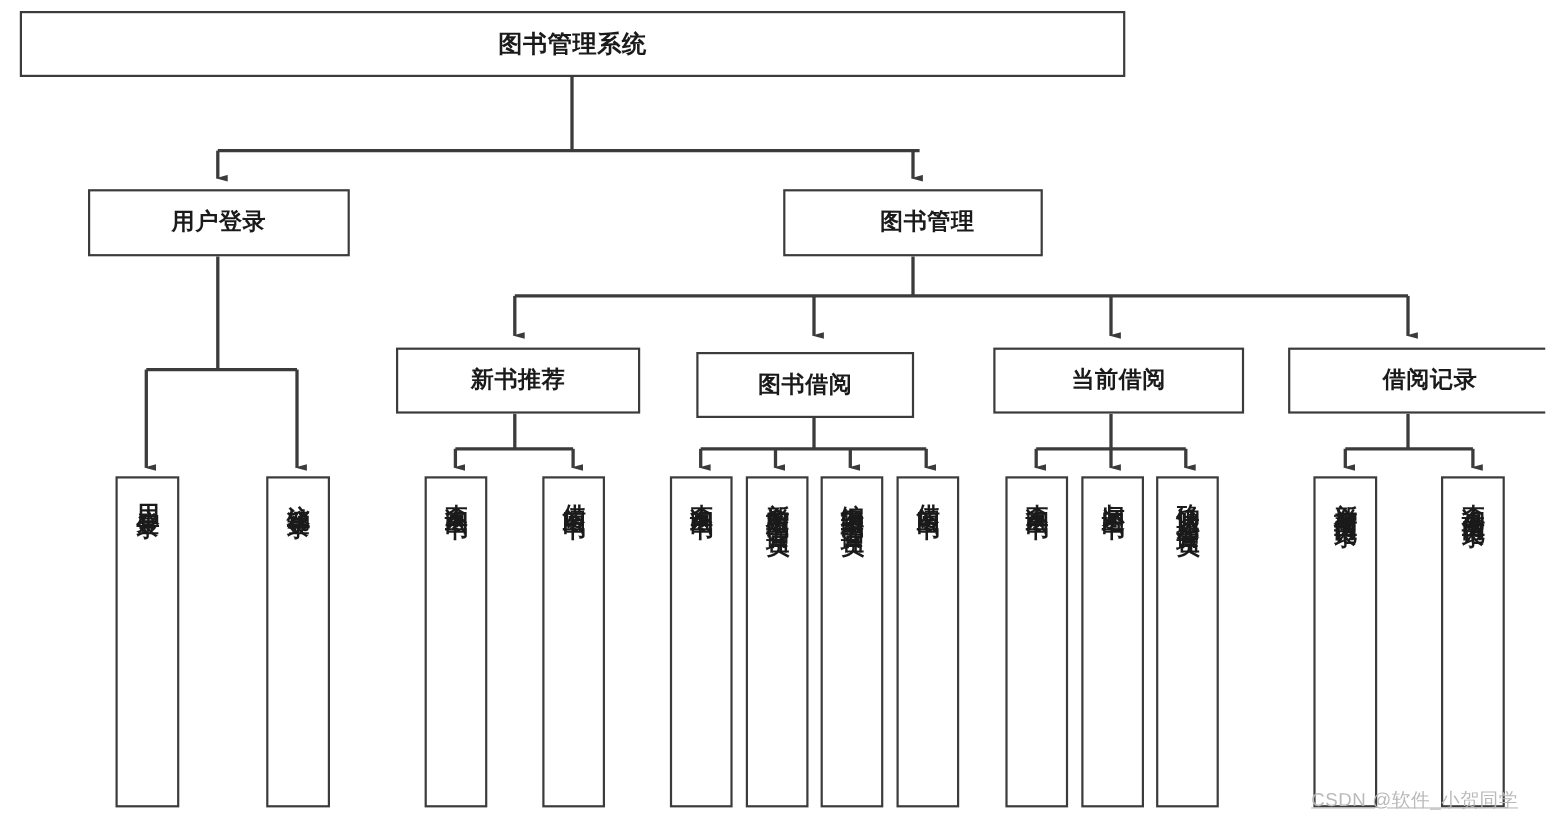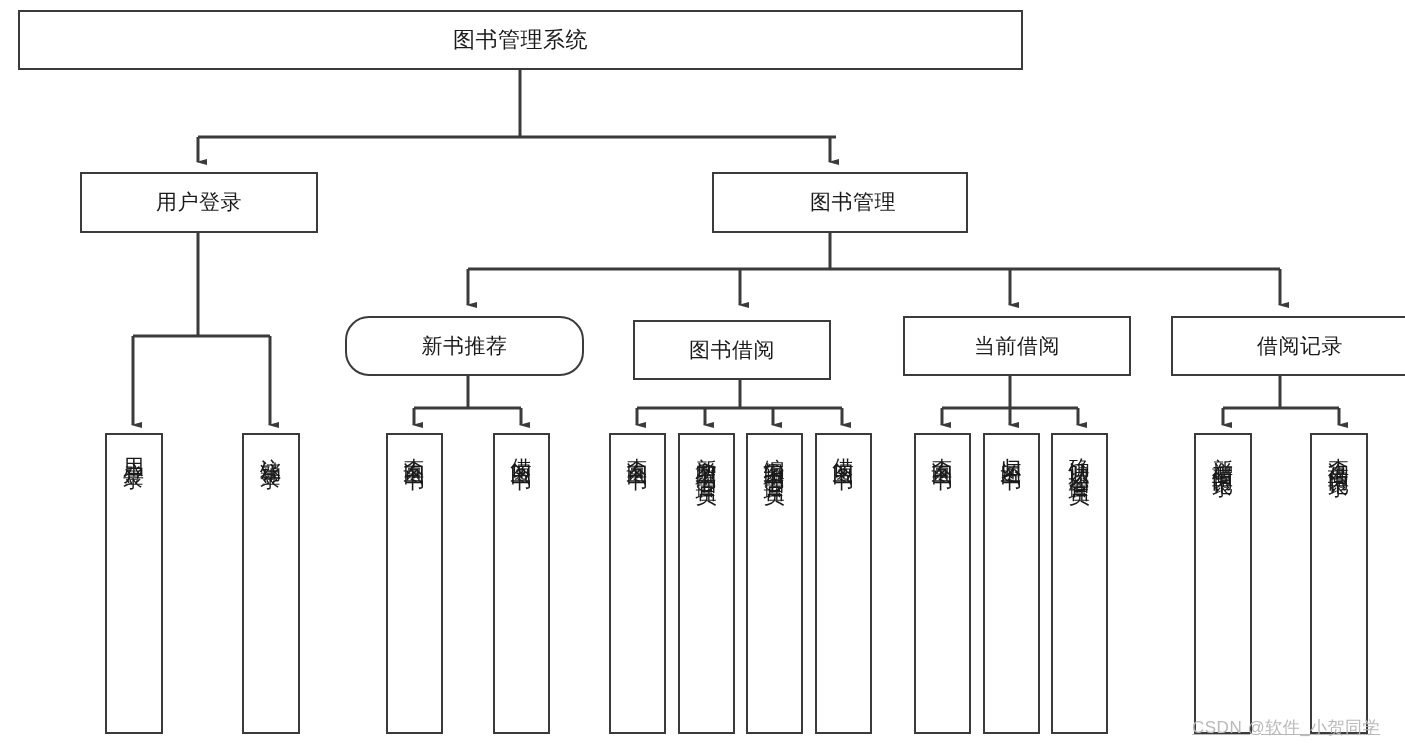--- a/index.html
+++ b/index.html
@@ -33,20 +33,21 @@
     display: flex;
     align-items: center;
     justify-content: center;
     color: #1a1a1a;
   }
   .node .label {
     display: block;
     text-align: left;
     line-height: 1.18;
     letter-spacing: 0.5px;
+    font-weight: bold;
   }
   
   .h-node .label {
     writing-mode: horizontal-tb;
     font-size: 21px;
   }
   #node-root .label {
     font-size: 22px;
   }
   
@@ -128,25 +129,25 @@
   </svg>
 
   <div class="node h-node" id="node-root" style="left:18px; top:10px; width:1005px; height:60px;">
     <span class="label">图书管理系统</span>
   </div>
 
   <div class="node h-node" style="left:80px; top:172px; width:238px; height:61px;">
     <span class="label">用户登录</span>
   </div>
 
-  <div class="node h-node" style="left:712px; top:172px; width:256px; height:61px;padding-left:26px;">
+  <div class="node h-node" style="left:712px; top:172px; width:236px; height:61px;padding-left:26px;">
     <span class="label">图书管理</span>
   </div>
 
-  <div class="node h-node" style="left:345px; top:316px; width:239px; height:60px;border-radius:24px;">
+  <div class="node h-node" style="left:360px; top:316px; width:222px; height:60px;">
     <span class="label">新书推荐</span>
   </div>
 
   <div class="node h-node" style="left:633px; top:320px; width:198px; height:60px;">
     <span class="label">图书借阅</span>
   </div>
 
   <div class="node h-node" style="left:903px; top:316px; width:228px; height:60px;">
     <span class="label">当前借阅</span>
   </div>

